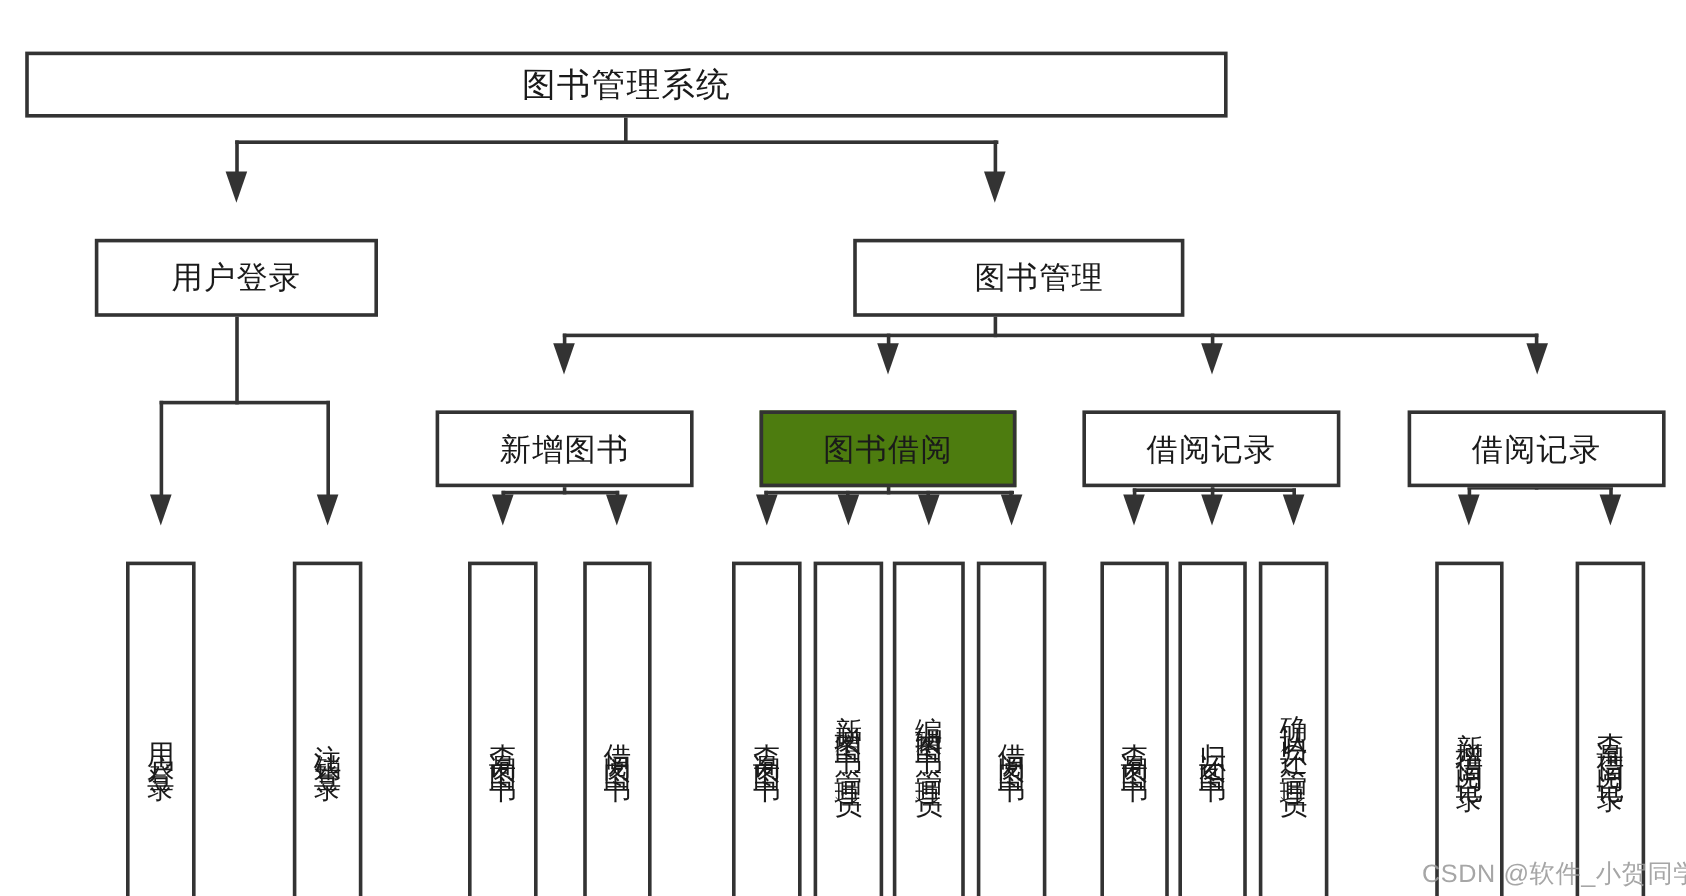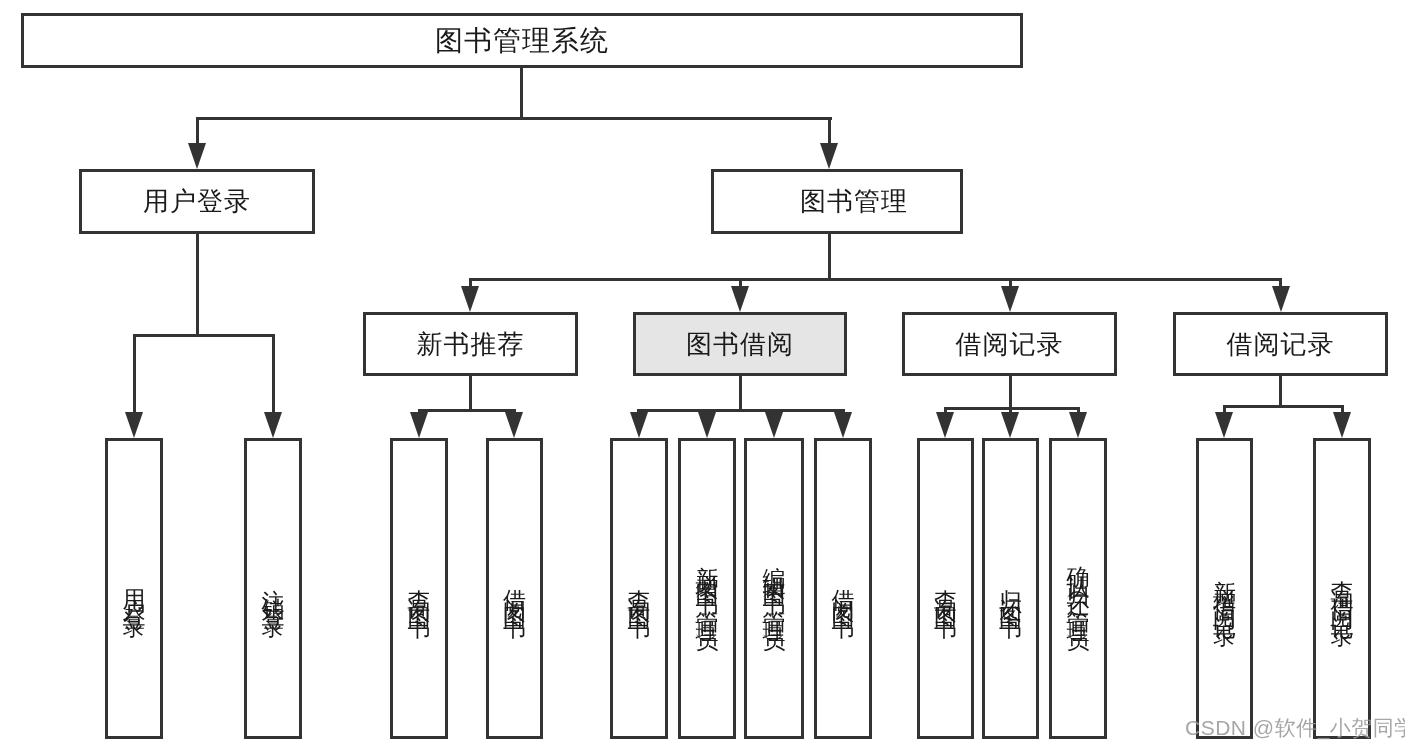--- a/index.html
+++ b/index.html
@@ -18,20 +18,21 @@
   .box {
     position: absolute;
     box-sizing: border-box;
     background: #ffffff;
     border: 3px solid #333333;
     display: flex;
     align-items: center;
     justify-content: center;
     color: #1a1a1a;
     z-index: 2;
+    margin-top: 30px;
   }
   .box.h span {
     font-size: 26px;
     letter-spacing: 1px;
     white-space: nowrap;
   }
   .box.root span {
     font-size: 28px;
   }
   .box.v span {
@@ -124,27 +125,27 @@
     <div class="arrow" style="left: 1001px; top: 412px; border-top-color: rgb(51, 51, 51);"></div>
     <div class="arrow" style="left: 1069px; top: 412px; border-top-color: rgb(51, 51, 51);"></div>
     <div class="arrow" style="left: 1215px; top: 412px; border-top-color: rgb(51, 51, 51);"></div>
     <div class="arrow" style="left: 1333px; top: 412px; border-top-color: rgb(51, 51, 51);"></div>
     <div class="box h root" style="left: 21px; top: 13px; width: 1002px; height: 55px; border-color: rgb(51, 51, 51); background: rgb(255, 255, 255); color: rgb(26, 26, 26);">
       <span>图书管理系统</span>
     </div>
     <div class="box h" style="left: 79px; top: 169px; width: 236px; height: 65px; border-color: rgb(51, 51, 51); background: rgb(255, 255, 255); color: rgb(26, 26, 26);">
       <span>用户登录</span>
     </div>
-    <div class="box h" style="left: 711px; top: 169px; width: 252px; height: 65px; border-color: rgb(51, 51, 51); background: rgb(255, 255, 255); color: rgb(26, 26, 26); padding-left: 34px;">
+    <div class="box h" style="left: 711px; top: 169px; width: 276px; height: 65px; border-color: rgb(51, 51, 51); background: rgb(255, 255, 255); color: rgb(26, 26, 26); padding-left: 34px;">
       <span>图书管理</span>
     </div>
     <div class="box h" style="left: 363px; top: 312px; width: 215px; height: 64px; border-color: rgb(51, 51, 51); background: rgb(255, 255, 255); color: rgb(26, 26, 26);">
-      <span>新书推荐</span>
+      <span>新增图书</span>
     </div>
-    <div class="box h" style="left: 633px; top: 312px; width: 214px; height: 64px; border-color: rgb(51, 51, 51); background: #e5e5e5; color: rgb(26, 26, 26);">
+    <div class="box h" style="left: 633px; top: 312px; width: 214px; height: 64px; border-color: rgb(51, 51, 51); background: #4d7c0f; color: rgb(26, 26, 26);">
       <span>图书借阅</span>
     </div>
     <div class="box h" style="left: 902px; top: 312px; width: 215px; height: 64px; border-color: rgb(51, 51, 51); background: rgb(255, 255, 255); color: rgb(26, 26, 26);">
       <span>借阅记录</span>
     </div>
     <div class="box h" style="left: 1173px; top: 312px; width: 215px; height: 64px; border-color: rgb(51, 51, 51); background: rgb(255, 255, 255); color: rgb(26, 26, 26);">
       <span>借阅记录</span>
     </div>
     <div class="box v" style="left: 105px; top: 438px; width: 58px; height: 301px; border-color: rgb(51, 51, 51); background: rgb(255, 255, 255); color: rgb(26, 26, 26);">
       <span>用户登录</span>

